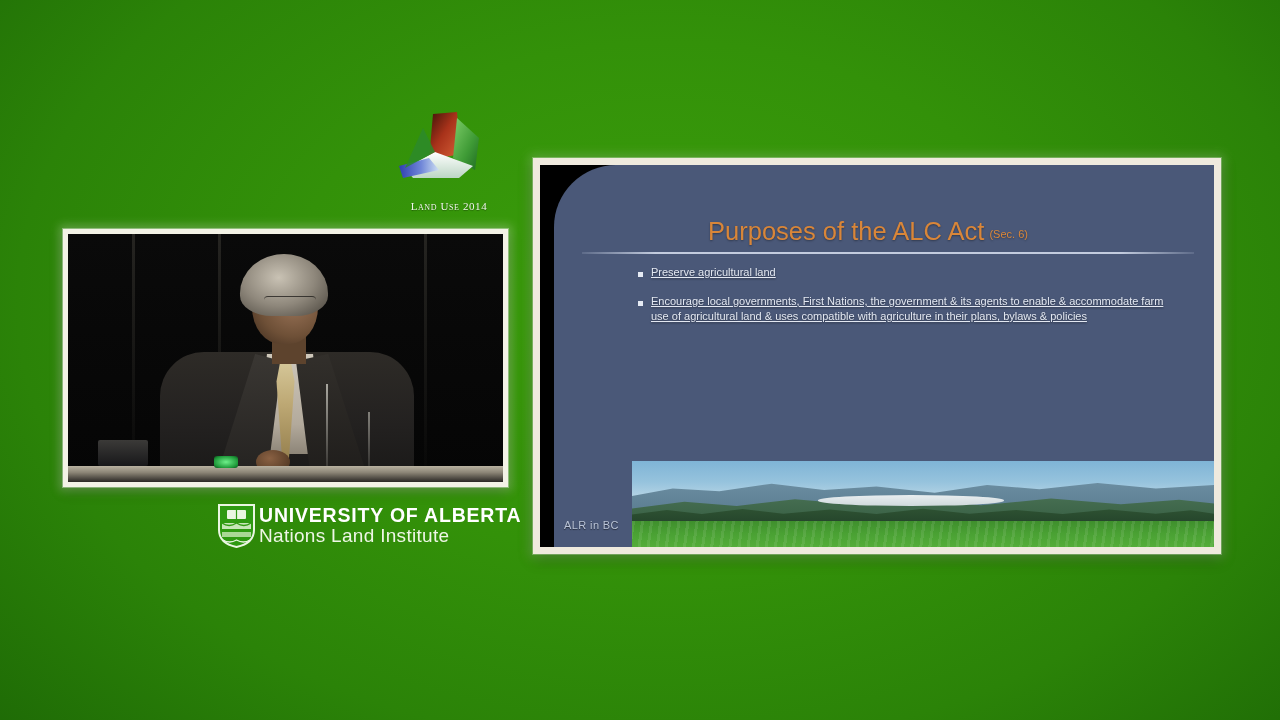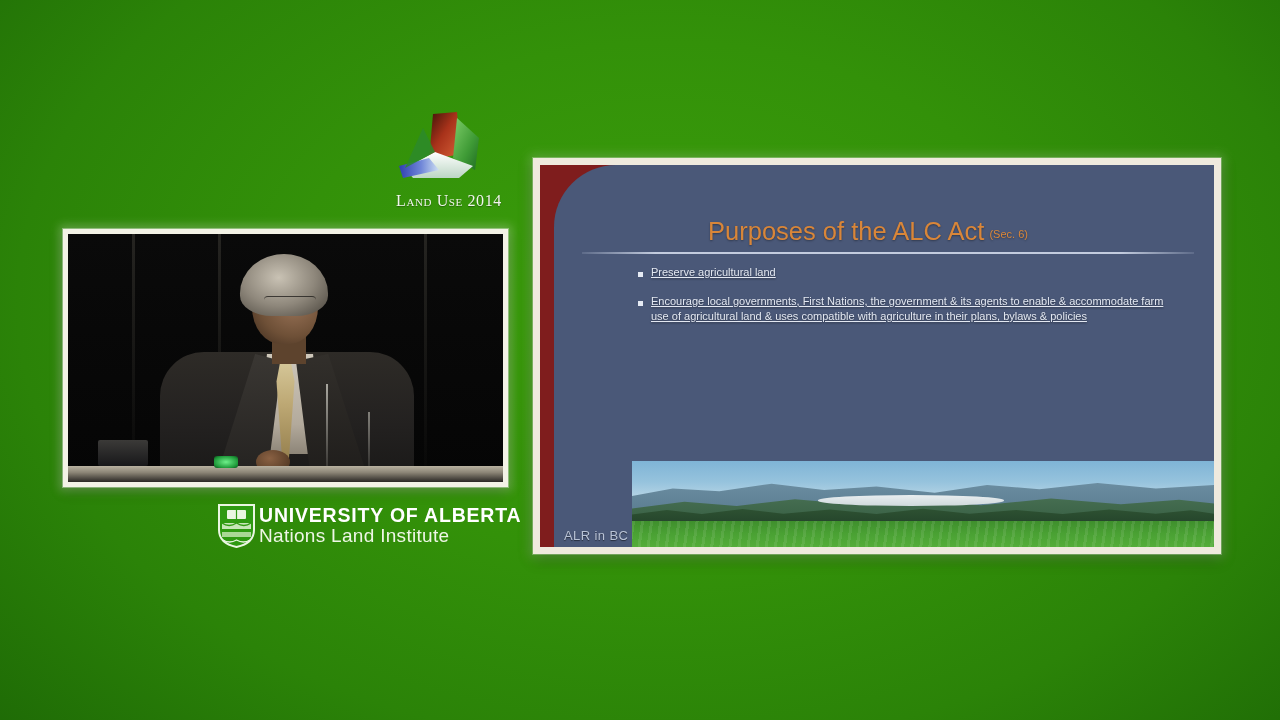--- a/index.html
+++ b/index.html
@@ -31,25 +31,25 @@
   }
   #lu-mark {
     position: absolute;
     left: 0; top: 0;
     width: 132px;
     height: 84px;
   }
   #lu-caption {
     position: absolute;
     left: 0;
-    top: 84px;
+    top: 92px;
     width: 132px;
     text-align: center;
     font-family: "Liberation Serif", serif;
-    font-size: 16px;
+    font-size: 11px;
     letter-spacing: 0.6px;
     color: #f2f6ee;
     font-variant: small-caps;
     text-shadow: 0 1px 1px rgba(0,0,0,0.35);
     white-space: nowrap;
   }
 
   
   #video-frame {
     position: absolute;
@@ -229,21 +229,21 @@
     box-sizing: border-box;
     box-shadow:
       0 0 0 1px rgba(255,255,255,0.25),
       0 0 10px 4px rgba(220,240,205,0.22),
       0 5px 14px rgba(0,0,0,0.30);
   }
   #slide {
     position: relative;
     width: 100%;
     height: 100%;
-    background: #7f1d1d;
+    background: #000000;
     overflow: hidden;
   }
   #slide-panel {
     position: absolute;
     left: 14px;
     top: 0;
     right: 0;
     bottom: 0;
     background: #4a5878;
     border-top-left-radius: 62px;
@@ -336,22 +336,22 @@
     position: absolute; left:0; right:0; bottom:0; height: 30%;
     background: linear-gradient(180deg, #3f8f2d 0%, #49a033 45%, #54ad3a 100%);
   }
   .ph-field-rows {
     position: absolute; left:0; right:0; bottom:0; height: 30%;
     background: repeating-linear-gradient(98deg, rgba(255,255,255,0.085) 0 3px, rgba(0,0,0,0.0) 3px 9px);
   }
   #photo-caption {
     position: absolute;
     left: 24px;
-    bottom: 4px;
-    font-size: 13px;
+    bottom: 16px;
+    font-size: 11px;
     letter-spacing: 0.4px;
     color: #b9c3d6;
     text-shadow: 0 1px 1px rgba(0,0,0,0.5);
   }
 </style>
 </head>
 <body>
 
 <div id="stage">
 

